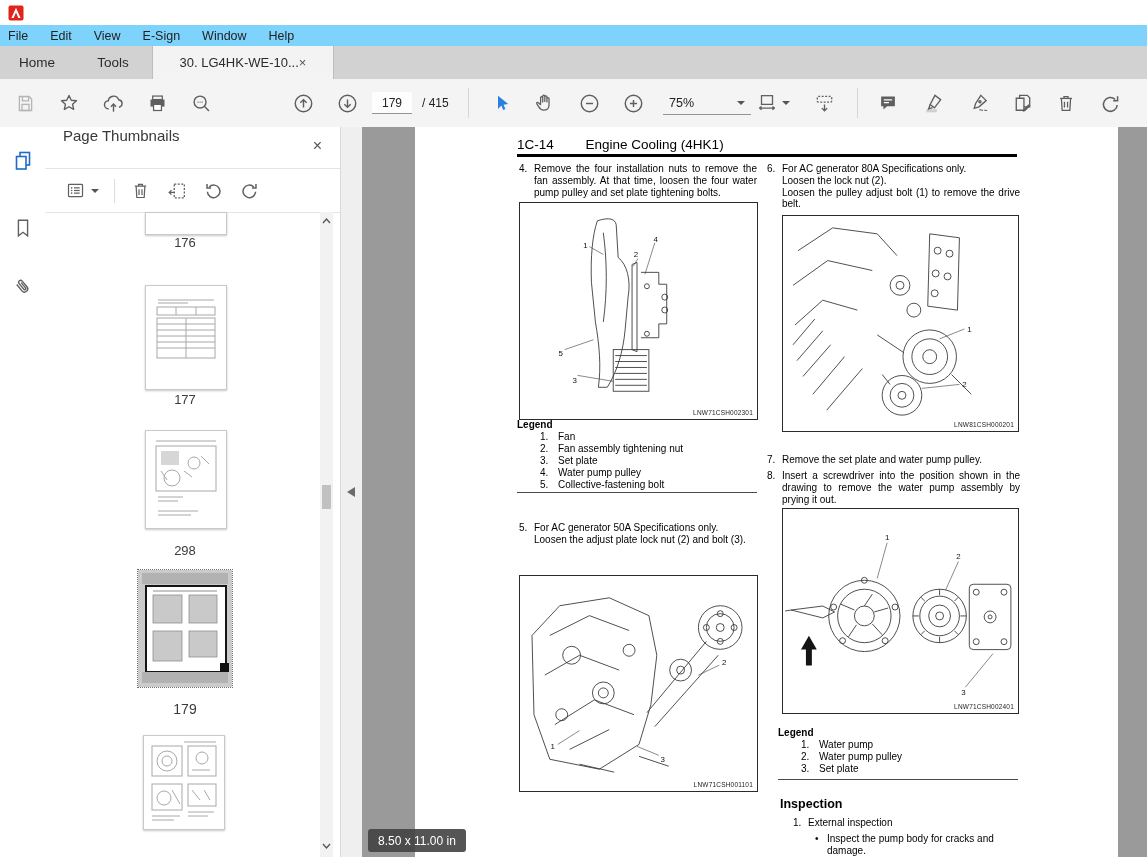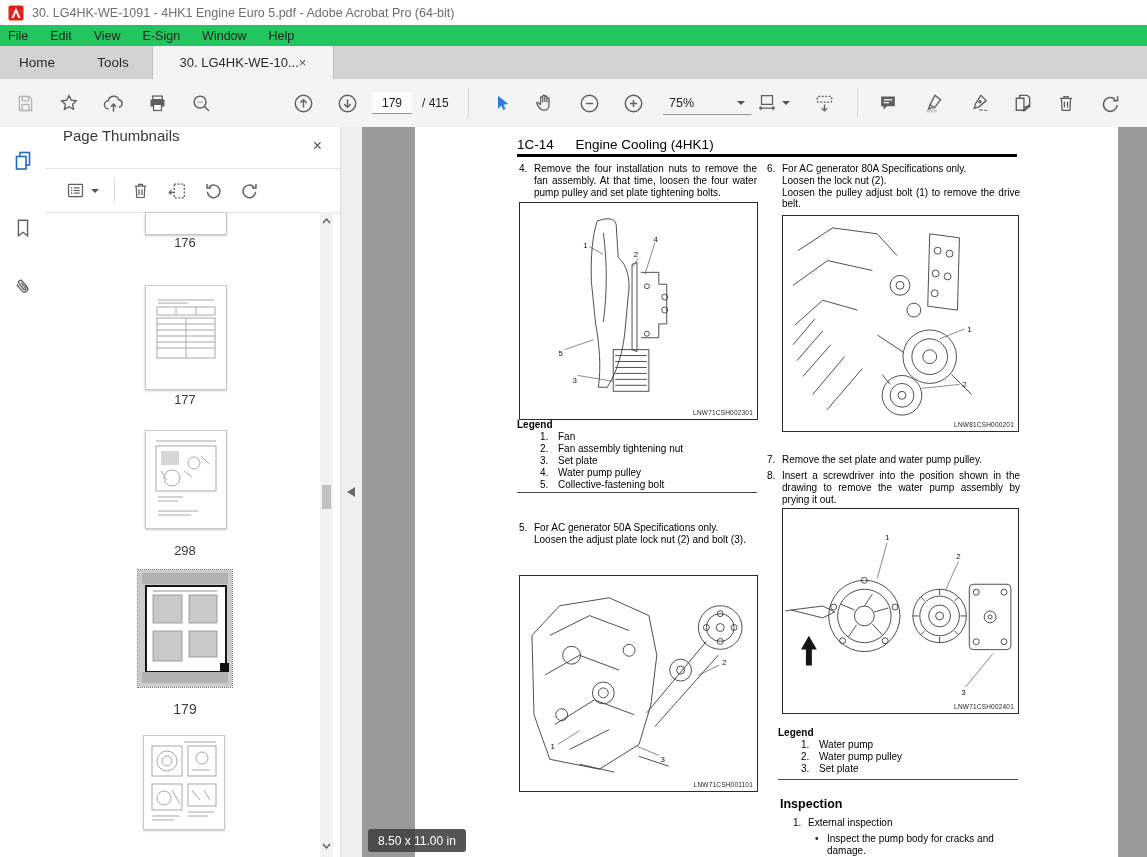--- a/index.html
+++ b/index.html
@@ -2,21 +2,21 @@
 <html><head>
 <meta charset="utf-8">
 <style>
   html,body{margin:0;padding:0;background:#fff;}
   .app{position:relative;width:1147px;height:857px;overflow:hidden;background:#fff;
        font-family:"Liberation Sans",sans-serif;-webkit-font-smoothing:antialiased;}
   svg{display:block;}
   
   .titlebar{position:absolute;top:0;left:0;right:0;height:25px;background:#fff;display:flex;align-items:center;padding-left:8px;gap:8px;}
   .titlebar-text{font-size:12.5px;color:#6d6d6d;white-space:nowrap;}
-  .menubar{position:absolute;top:25px;left:0;right:0;height:21px;background:#22c55e;display:flex;align-items:center;font-size:12.5px;color:#222;}
+  .menubar{position:absolute;top:25px;left:0;right:0;height:21px;background:#7dd3fc;display:flex;align-items:center;font-size:12.5px;color:#222;}
   .menu-item{padding:0 11px;cursor:default;}
   .menu-item:first-child{padding-left:8px;}
   
   .tabbar{position:absolute;top:46px;left:0;right:0;height:33px;background:#d2d2d2;display:flex;align-items:stretch;}
   .tab{display:flex;align-items:center;justify-content:center;font-size:13.5px;color:#2b2b2b;}
   .tab-home{width:74px;}
   .tab-tools{width:78px;}
   .tab-doc{width:180px;background:#f3f3f3;border-left:1px solid #bdbdbd;border-right:1px solid #bdbdbd;gap:0;font-size:13px;}
   .tab-close{color:#555;font-size:13px;line-height:1;}
   
@@ -79,21 +79,20 @@
 </head>
 <body>
 
 <div class="app">
 
   <div class="titlebar">
     <svg width="16" height="16" viewBox="0 0 16 16">
       <rect x="0.5" y="0.5" width="15" height="15" rx="2" fill="#e2231a"></rect>
       <path d="M8 2.8 L3.4 13 H5.7 L8 7.4 L10.3 13 H12.6 Z" fill="#fff"></path>
     </svg>
-    <span class="titlebar-text">30. LG4HK-WE-1091 - 4HK1 Engine Euro 5.pdf - Adobe Acrobat Pro (64-bit)</span>
   </div>
 
   <div class="menubar">
     <span class="menu-item">File</span>
     <span class="menu-item">Edit</span>
     <span class="menu-item">View</span>
     <span class="menu-item">E-Sign</span>
     <span class="menu-item">Window</span>
     <span class="menu-item">Help</span>
   </div>
@@ -405,21 +404,21 @@
 
   <div class="splitter">
     <div class="collapse-arrow"></div>
   </div>
 
   <div class="viewport">
     <div class="page">
 
       <div class="doc-header">
         <span>1C-14</span>
-        <span style="margin-left:18px">Engine Cooling (4HK1)</span>
+        <span style="margin-left:28px">Engine Cooling (4HK1)</span>
       </div>
       <div class="doc-rule"></div>
 
       <div class="step" style="left:102px;top:36px;width:240px;">
         <span class="snum">4.</span>
         <div class="stext">Remove the four installation nuts to remove the fan assembly. At that time, loosen the four water pump pulley and set plate tightening bolts.</div>
       </div>
 
       <div class="fig" style="left:104px;top:75px;width:237px;height:216px;">
         <svg width="235" height="214" viewBox="0 0 237 216">

